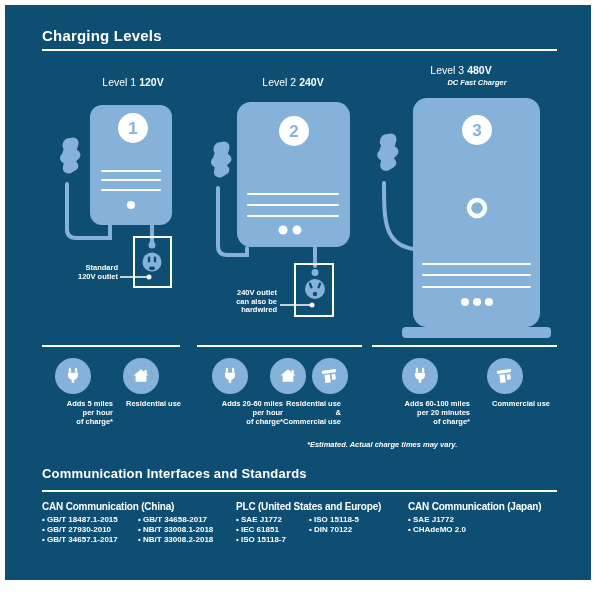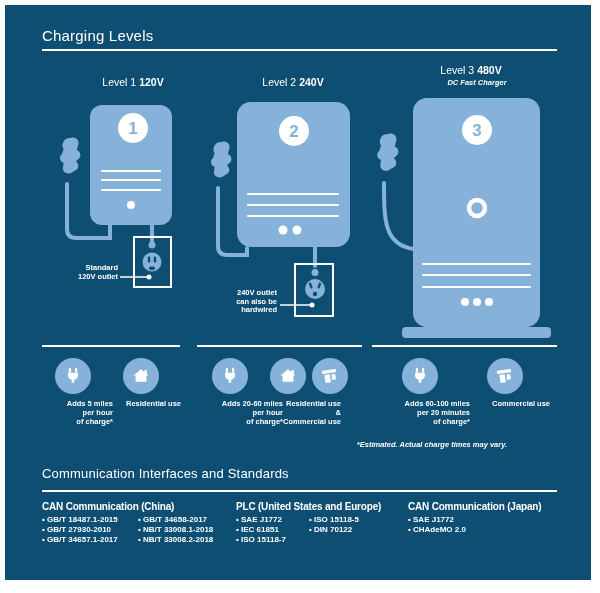--- a/index.html
+++ b/index.html
@@ -3,29 +3,29 @@
 <meta charset="utf-8">
 <style>
   html,body{margin:0;padding:0}
   body{
     width:600px;height:593px;position:relative;overflow:hidden;
     background:#ffffff;
     font-family:"Liberation Sans",sans-serif;
   }
   .panel{position:absolute;left:5px;top:5px;width:586px;height:575px;background:#0e4e73}
   .abs{position:absolute}
-  .h1{font-size:15px;font-weight:400;color:#fff;letter-spacing:.2px}
+  .h1{font-size:15px;font-weight:700;color:#fff;letter-spacing:.2px}
   .rule{height:2px;background:#fff}
   .lvl{font-size:10.5px;color:#fff;text-align:center;white-space:nowrap}
   .lvl .v{font-weight:700;margin-left:3px}
   .sub{font-size:7.5px;font-style:italic;font-weight:700;color:#fff;text-align:center}
   .note{font-size:7.5px;font-weight:700;color:#fff;text-align:right;white-space:pre-line;line-height:8.5px}
   .cap{font-size:7.5px;font-weight:700;color:#fff;text-align:right;white-space:pre-line;line-height:9px}
   .circle{width:36px;height:36px;border-radius:50%;background:#86b2da;display:flex;align-items:center;justify-content:center}
-  .foot{font-size:7.5px;font-style:italic;font-weight:700;color:#fff;text-align:center}
+  .foot{font-size:7.5px;font-style:italic;font-weight:700;color:#fff;text-align:left}
   .gh{font-size:10px;font-weight:700;color:#fff;letter-spacing:-.2px;white-space:nowrap}
   .gi{font-size:8px;font-weight:700;color:#fff;line-height:10px;white-space:nowrap}
   
   .lb{fill:#86b2da}
   .wh{fill:#fff}
   .bgf{fill:#0e4e73}
   .cord{stroke:#86b2da;stroke-width:4;fill:none;stroke-linecap:round}
   .wline{stroke:#fff;stroke-width:2.2;stroke-linecap:round}
   .thin{stroke:#fff;stroke-width:1.5}
   .num{fill:#86b2da;font-family:"Liberation Sans",sans-serif;font-size:17px;font-weight:700;text-anchor:middle}
@@ -43,21 +43,21 @@
 
 <div class="abs h1" style="left:42px;top:27px">Charging Levels</div>
 <div class="abs rule" style="left:42px;top:49px;width:515px"></div>
 
 <div class="abs lvl" style="left:63px;top:76px;width:140px">
   <span>Level 1</span><span class="v">120V</span>
 </div>
 <div class="abs lvl" style="left:223px;top:76px;width:140px">
   <span>Level 2</span><span class="v">240V</span>
 </div>
-<div class="abs lvl" style="left:401px;top:64px;width:140px">
+<div class="abs lvl" style="left:391px;top:64px;width:140px">
   <span>Level 3</span><span class="v">480V</span>
 </div>
 <div class="abs sub" style="left:407px;top:78px;width:140px">DC Fast Charger</div>
 
 <svg class="abs" style="left:50px;top:98px" width="135" height="192" viewBox="0 0 135 192">
   <use href="#handle" transform="translate(3,38) scale(0.82)" class="lb"></use>
   <path class="cord" d="M 17,86 L 17,131 Q 17,140 26,140 L 60,140 L 60,127"></path>
   <path class="cord" d="M 102,126 L 102,146"></path>
   <rect class="lb" x="40" y="7" width="82" height="120" rx="12"></rect>
   <circle class="wh" cx="83" cy="30" r="15"></circle>

